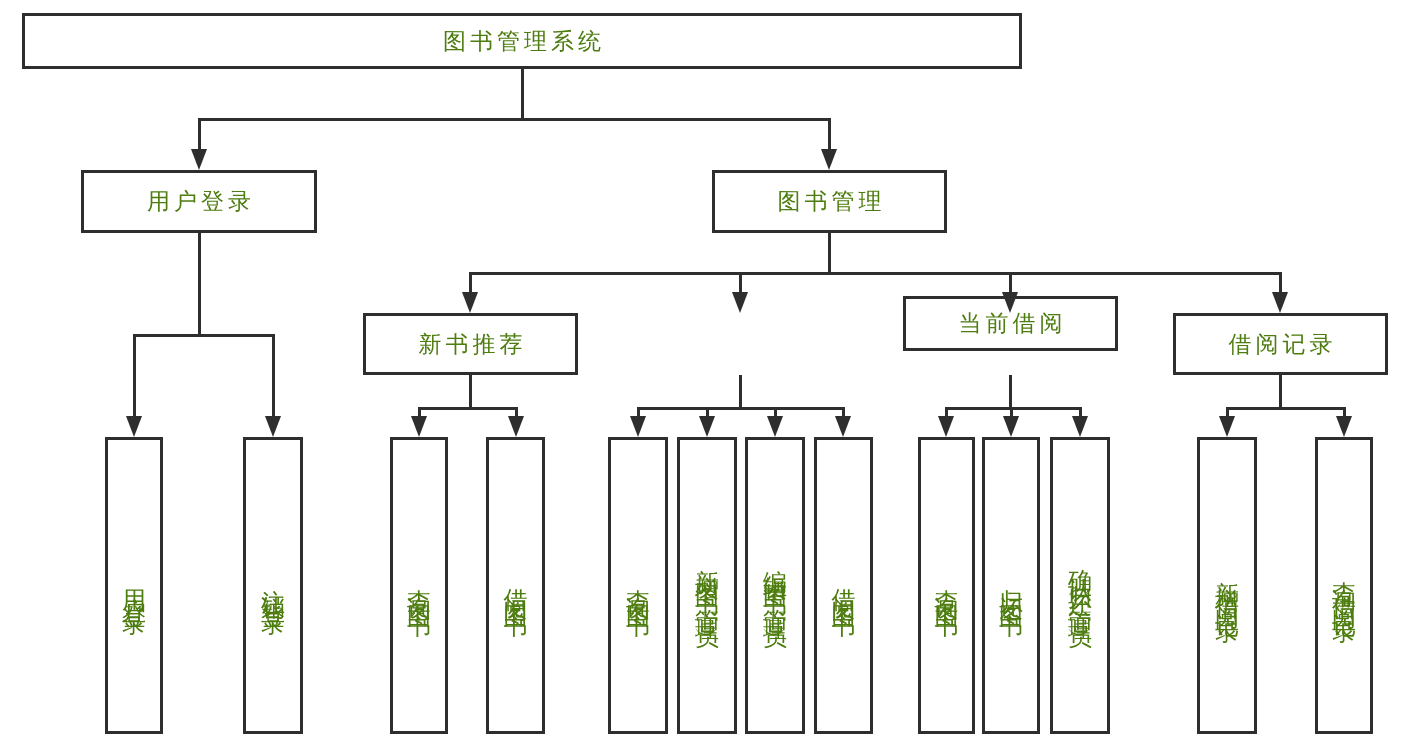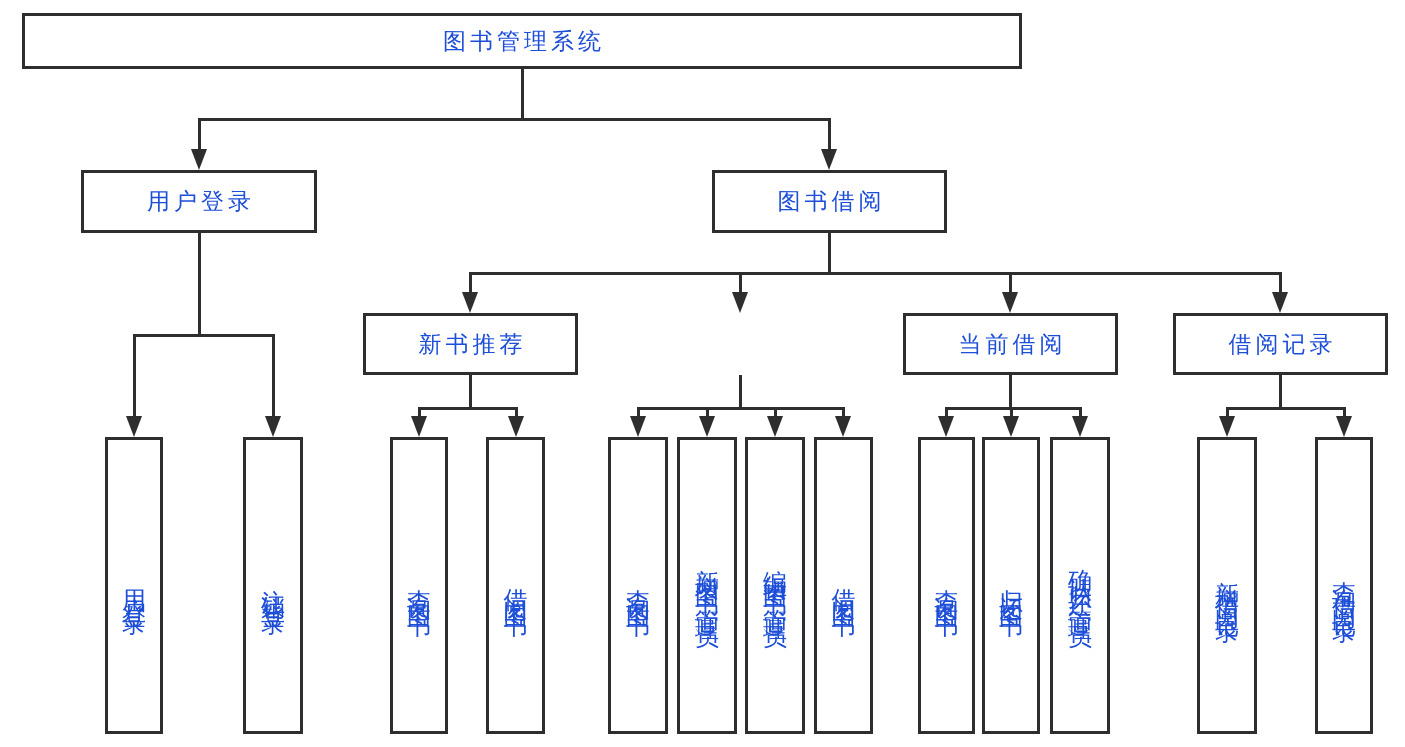--- a/index.html
+++ b/index.html
@@ -12,21 +12,21 @@
     font-family: "Liberation Sans", "DejaVu Sans", sans-serif;
   }
   .node {
     position: absolute;
     box-sizing: border-box;
     border: 3px solid #2e2e2e;
     background: #ffffff;
     display: flex;
     align-items: center;
     justify-content: center;
-    color: #1d4ed8;
+    color: #4d7c0f;
   }
   .node.hbox .label {
     font-size: 23px;
     letter-spacing: 4px;
     text-indent: 4px;
     white-space: nowrap;
   }
   .node.leaf .label {
     writing-mode: vertical-rl;
     font-size: 24px;
@@ -63,27 +63,27 @@
 <div id="canvas">
 
   <div class="node hbox" style="left:22px; top:13px; width:1000px; height:56px;">
     <span class="label">图书管理系统</span>
   </div>
 
   <div class="node hbox" style="left:81px; top:170px; width:236px; height:63px;">
     <span class="label">用户登录</span>
   </div>
   <div class="node hbox" style="left:712px; top:170px; width:235px; height:63px;">
-    <span class="label">图书借阅</span>
+    <span class="label">图书管理</span>
   </div>
 
   <div class="node hbox" style="left:363px; top:313px; width:215px; height:62px;">
     <span class="label">新书推荐</span>
   </div>
-  <div class="node hbox" style="left:903px; top:313px; width:215px; height:62px;">
+  <div class="node hbox" style="left:903px; top:296px; width:215px; height:55px;">
     <span class="label">当前借阅</span>
   </div>
   <div class="node hbox" style="left:1173px; top:313px; width:215px; height:62px;">
     <span class="label">借阅记录</span>
   </div>
 
   <div class="node leaf" style="left:105px; top:437px; width:58px; height:297px;">
     <span class="label">用户登录</span>
   </div>
   <div class="node leaf" style="left:243px; top:437px; width:60px; height:297px;">

